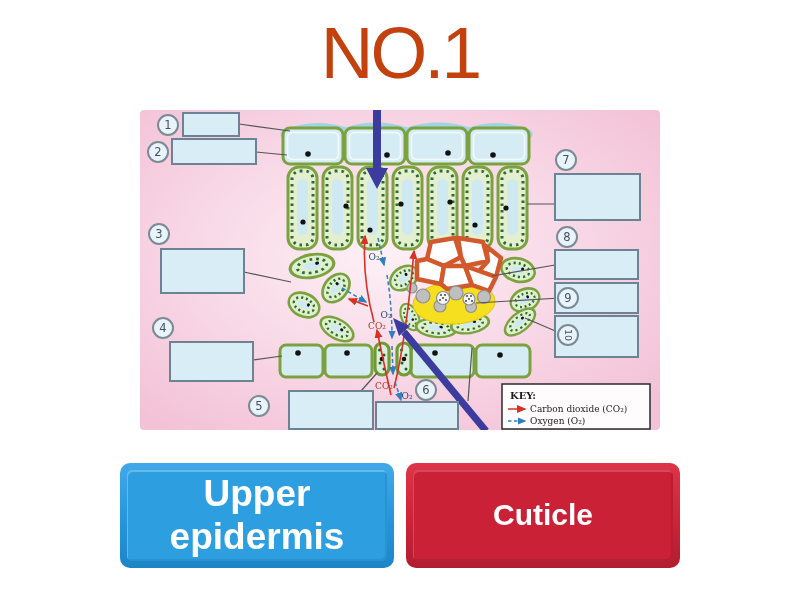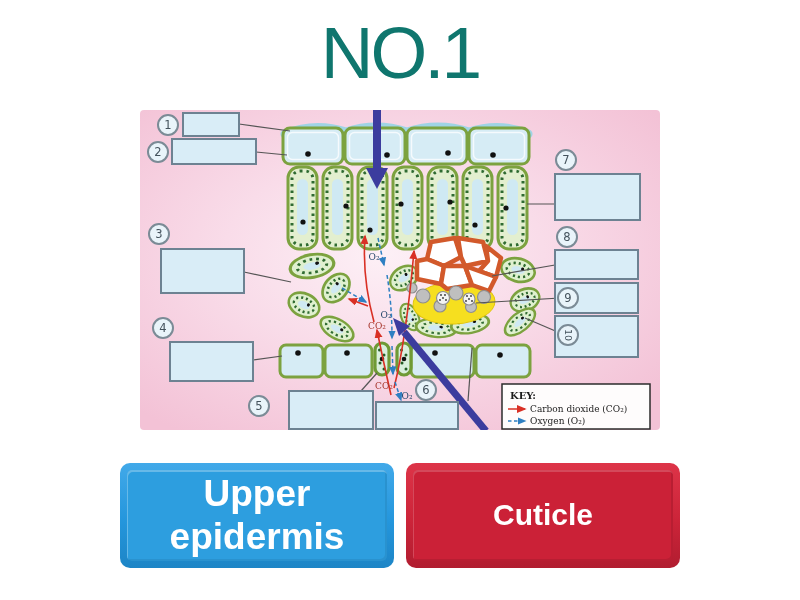--- a/index.html
+++ b/index.html
@@ -4,21 +4,21 @@
 <style>
   * { box-sizing: border-box; }
   html,body { margin:0; padding:0; background:#ffffff; }
   .stage {
     position:relative; width:800px; height:600px; background:#fff;
     font-family:"Liberation Sans", sans-serif; overflow:hidden;
   }
   .q-title {
     position:absolute; top:16px; left:0; right:0; margin:0;
     text-align:center; font-size:73px; font-weight:500; letter-spacing:-3px;
-    color:#0f766e; line-height:1;
+    color:#c2410c; line-height:1;
   }
   .diagram-wrap {
     position:absolute; left:140px; top:110px; width:520px; height:320px;
     border-radius:4px; overflow:hidden;
   }
   .answers {
     position:absolute; left:120px; top:463px; width:560px; height:105px;
     display:flex; gap:12px;
   }
   .btn {

